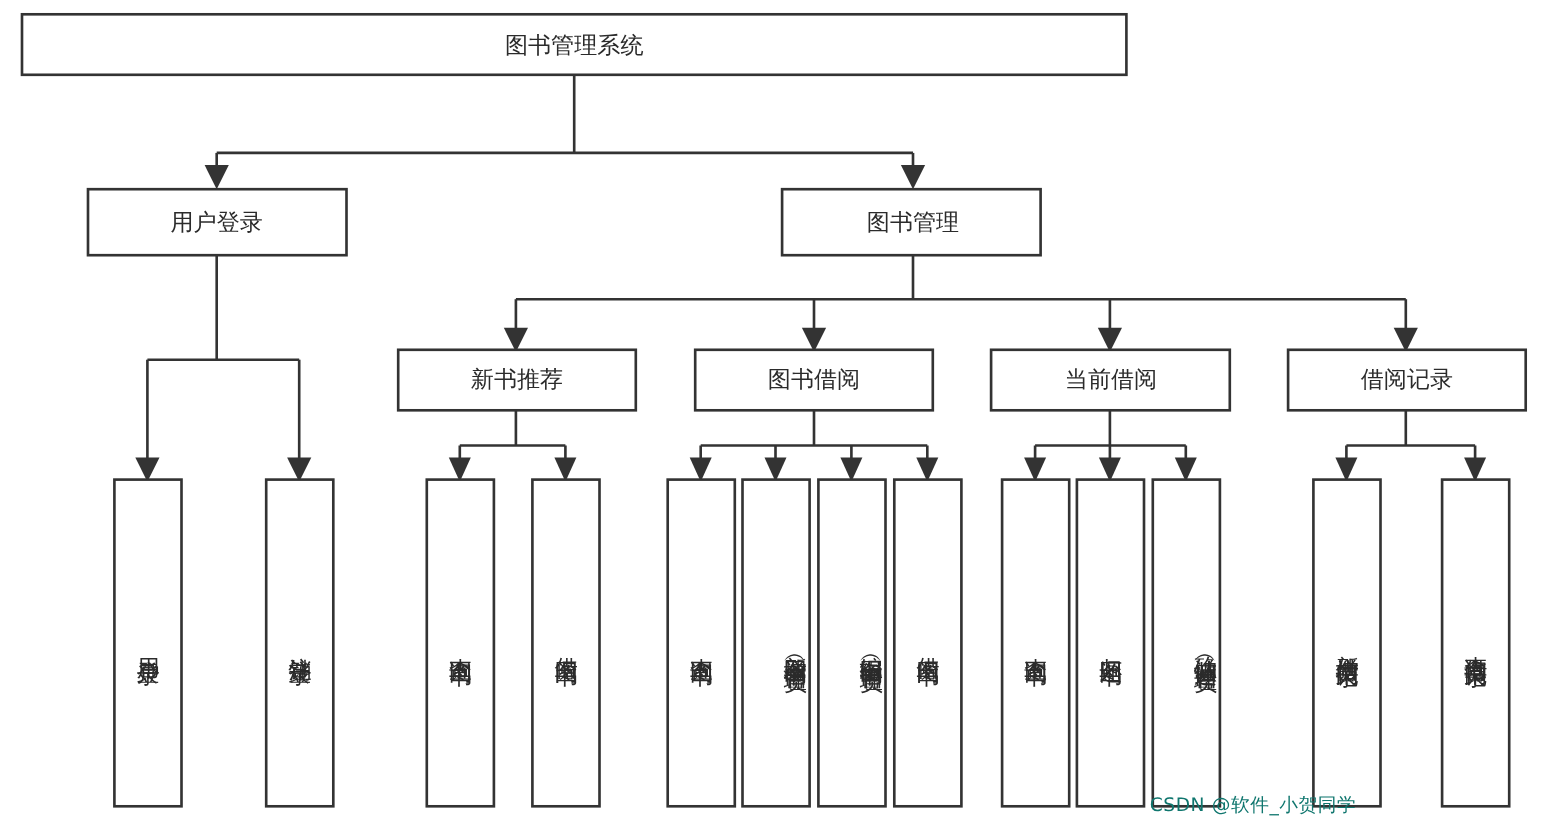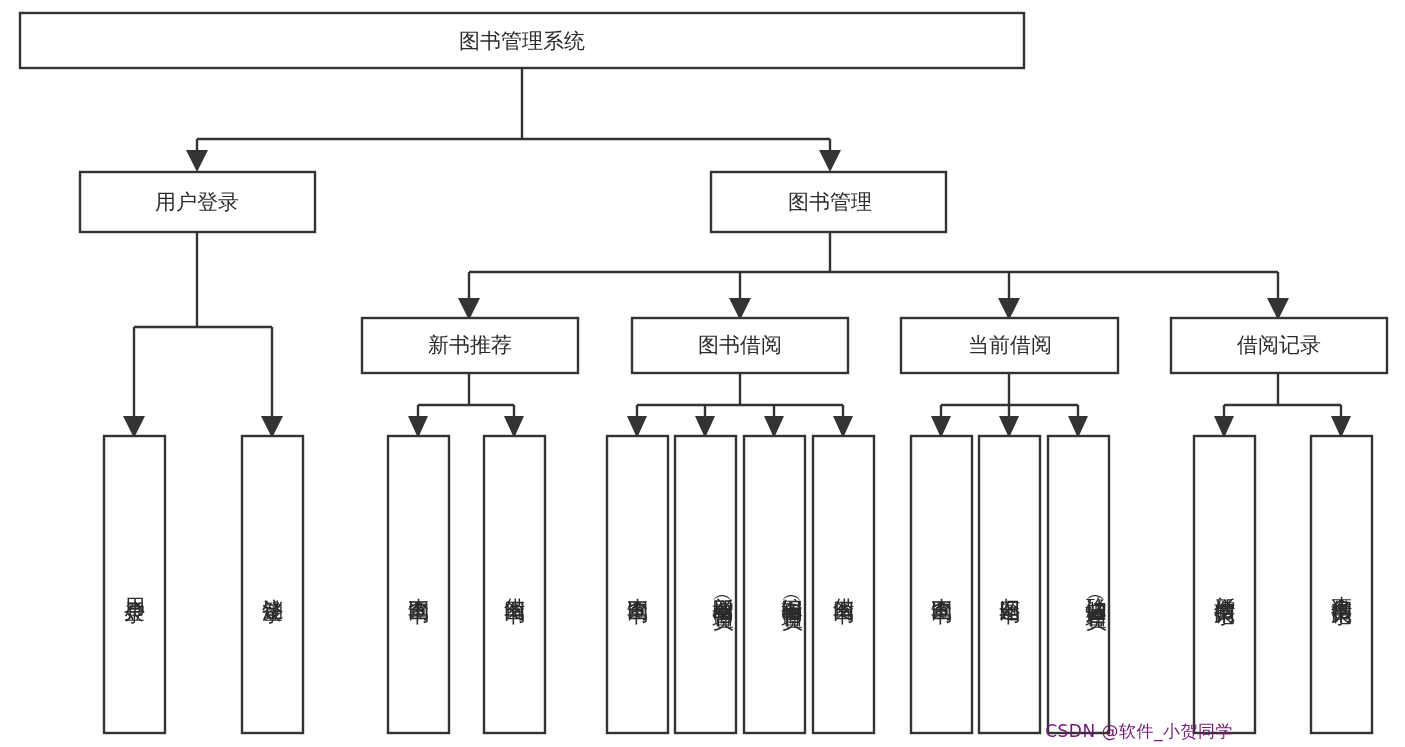--- a/index.html
+++ b/index.html
@@ -60,21 +60,21 @@
     text-align: center;
     white-space: nowrap;
     user-select: none;
   }
   .watermark {
     position: absolute;
     right: 8px;
     bottom: 4px;
     font-family: "DejaVu Sans", "Liberation Sans", sans-serif;
     font-size: 17px;
-    color: #701a75;
+    color: #0f766e;
     letter-spacing: 0.5px;
     white-space: nowrap;
   }
 </style>
 </head>
 <body>
 
 <div id="diagram-root">
 
   <svg class="canvas" viewBox="0 0 1405 747" xmlns="http://www.w3.org/2000/svg">

